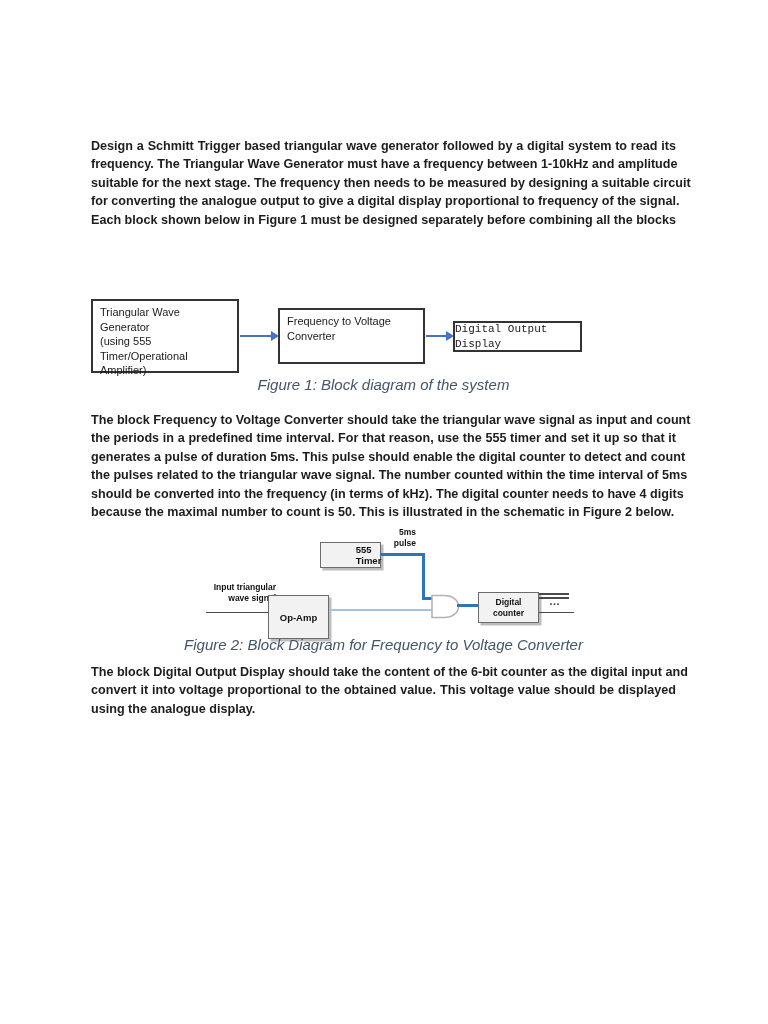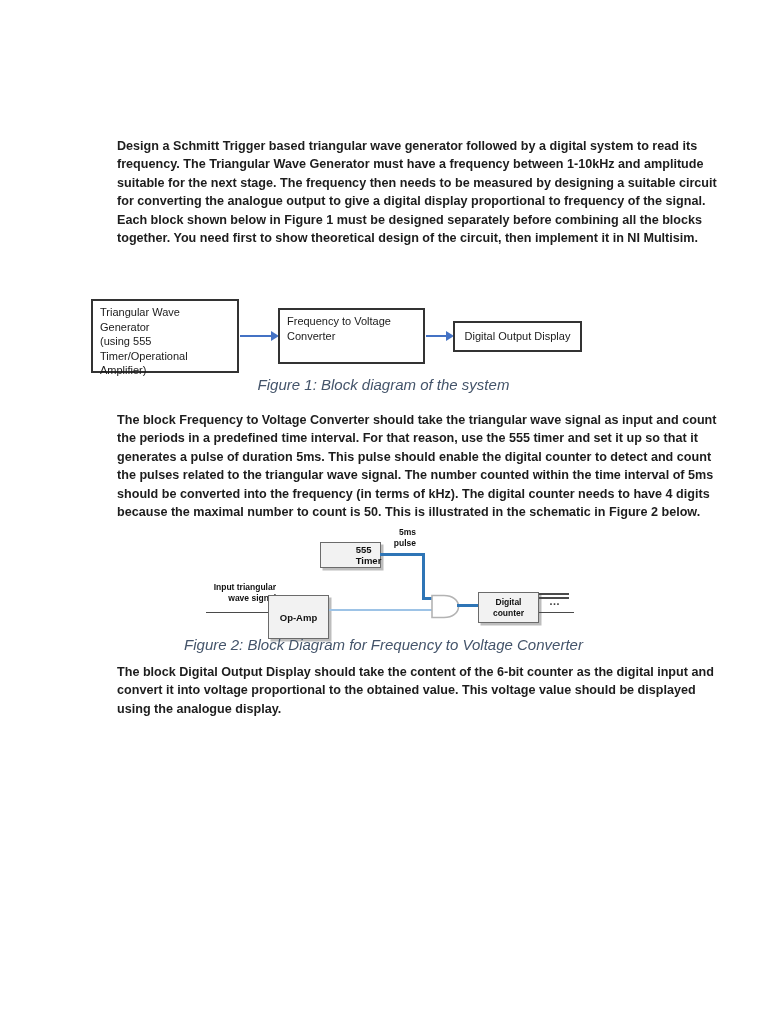--- a/index.html
+++ b/index.html
@@ -3,33 +3,33 @@
 <meta charset="utf-8">
 <style>
   html,body{margin:0;padding:0;background:#ffffff;}
   .page{
     position:relative;width:768px;height:1024px;background:#ffffff;overflow:hidden;
     font-family:"Liberation Sans",sans-serif;color:#1f1f1f;
   }
   
   .para{position:absolute;left:91px;width:585px;font-size:12.6px;font-weight:700;
         line-height:18.4px;color:#1d1d1d;}
-  .para .jline{text-align:justify;text-align-last:justify;white-space:nowrap;margin-left:26px;}
+  .para .jline{text-align:justify;text-align-last:justify;white-space:nowrap;}
   .para .jline.last{text-align-last:left;}
   .p1{top:137px;}
   .p2{top:411px;}
   .p3{top:663px;}
   
   .f1box{position:absolute;box-sizing:border-box;border:2px solid #333333;background:#ffffff;
          font-size:11px;font-weight:400;line-height:14.5px;color:#1a1a1a;}
   .f1box .lbl{white-space:pre-line;display:block;padding:4px 7px;}
   .f1b1{left:91px;top:299px;width:148px;height:74px;}
   .f1b2{left:278px;top:308px;width:147px;height:56px;}
   .f1b3{left:453px;top:321px;width:129px;height:31px;display:flex;align-items:center;justify-content:center;}
-  .f1b3 .lbl{padding:0;}
+  .f1b3 .lbl{padding:0;font-family:Liberation Mono, monospace;}
   .arrow{position:absolute;height:2px;background:#4472C4;}
   .arrow::after{content:"";position:absolute;right:-7px;top:-4px;width:0;height:0;
                 border-left:8px solid #4472C4;border-top:5px solid transparent;border-bottom:5px solid transparent;}
   .f1a1{left:240px;top:335px;width:32px;}
   .f1a2{left:426px;top:335px;width:21px;}
   .caption{position:absolute;left:91px;width:585px;text-align:center;font-style:italic;
            font-size:15px;font-weight:400;color:#44546A;}
   .cap1{top:376px;}
   .cap2{top:636px;}
   
@@ -62,21 +62,20 @@
 <body>
 
 <div class="page">
 
   <div class="para p1">
     <div class="jline">Design a Schmitt Trigger based triangular wave generator followed by a digital system to read its</div>
     <div class="jline">frequency. The Triangular Wave Generator must have a frequency between 1-10kHz and amplitude</div>
     <div class="jline">suitable for the next stage. The frequency then needs to be measured by designing a suitable circuit</div>
     <div class="jline">for converting the analogue output to give a digital display proportional to frequency of the signal.</div>
     <div class="jline">Each block shown below in Figure 1 must be designed separately before combining all the blocks</div>
-    <div class="jline last">together. You need first to show theoretical design of the circuit, then implement it in NI Multisim.</div>
   </div>
 
   <div class="f1box f1b1">
     <span class="lbl">Triangular Wave Generator
 (using 555
 Timer/Operational
 Amplifier)</span>
   </div>
   <div class="arrow f1a1"></div>
   <div class="f1box f1b2">

